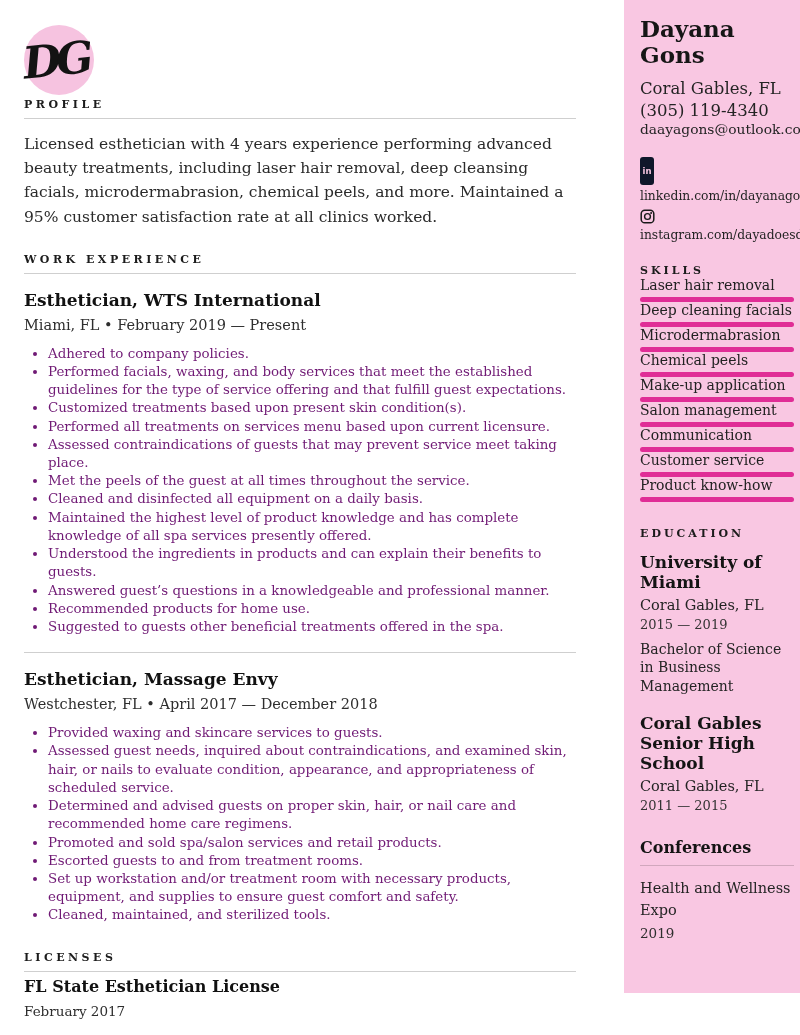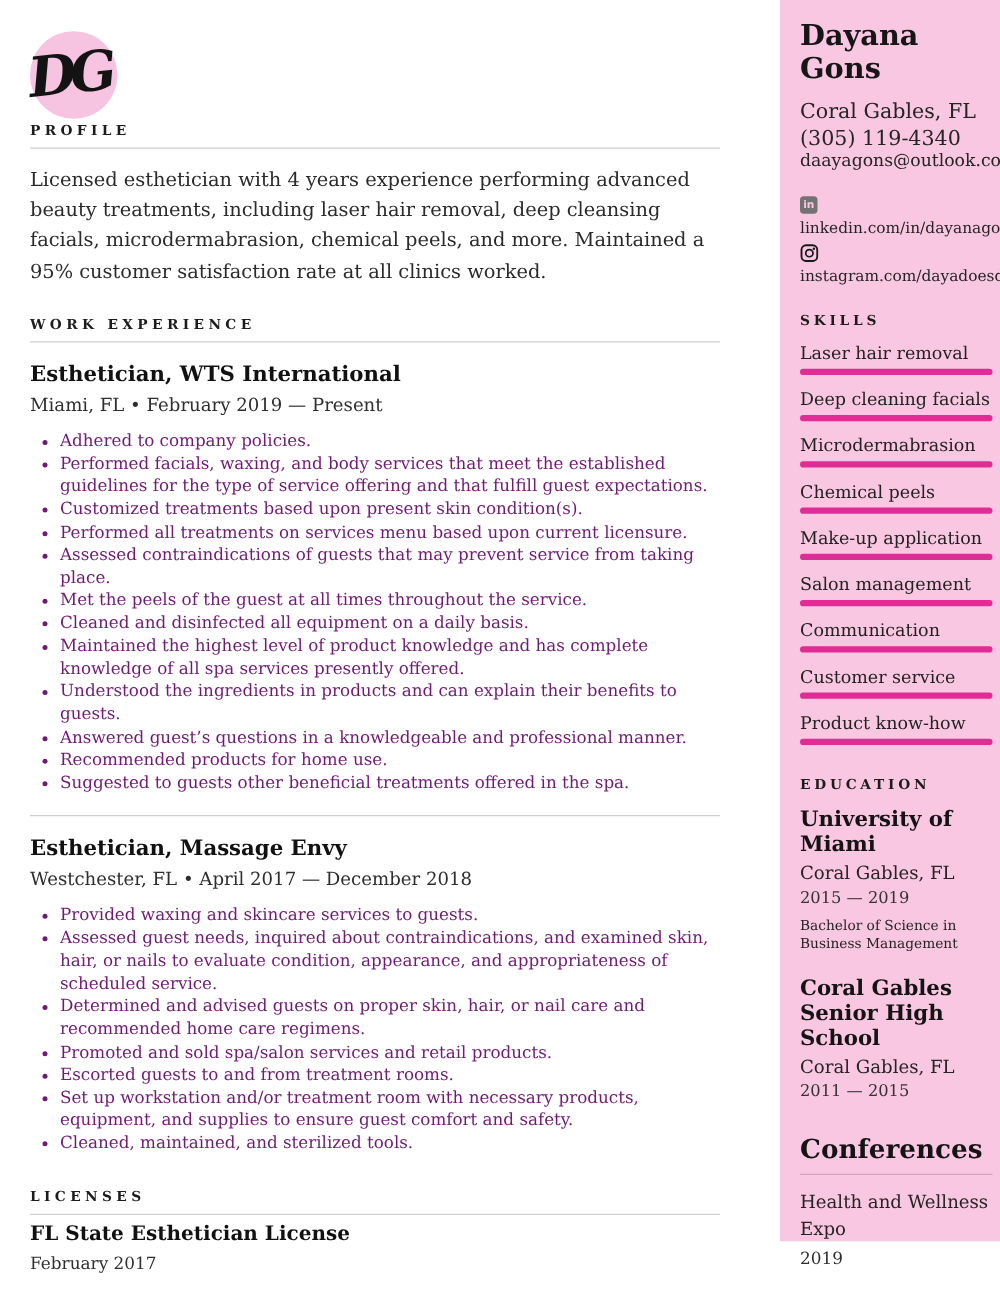--- a/index.html
+++ b/index.html
@@ -58,46 +58,46 @@
   }
   .sb-name{font-size:23px;font-weight:700;line-height:1.15;color:#161616;}
   .sb-line{font-size:16.5px;line-height:1.18;color:#242424;}
   .sb-loc{margin-top:10px;}
   .sb-phone{margin-top:3px;}
   .sb-email{font-size:13.8px;margin-top:0;color:#242424;}
   .sb-social{margin-top:20px;}
   .soc-item{margin-top:6px;}
   .soc-item:first-child{margin-top:0;}
   .li-icon{
-    width:14px;height:14px;border-radius:3px;background:#737373;
+    width:14px;height:28px;border-radius:3px;background:#0f172a;
     display:flex;align-items:center;justify-content:center;
   }
   .li-icon span{
     color:#f9c7e2;font-family:"DejaVu Sans","Liberation Sans",sans-serif;
     font-size:8.5px;font-weight:700;line-height:1;margin-top:1px;
   }
   .ig-icon{display:block;}
   .soc-url{font-size:12.3px;margin-top:4px;color:#242424;}
   .sb-sec-head{
     font-size:11px;font-weight:700;letter-spacing:3px;color:#1c1c1c;
   }
   .sb-sec-head.skills{margin-top:22px;}
   .sb-sec-head.education{margin-top:25px;}
-  .skill{margin-top:12px;}
+  .skill{}
   .skill-label{font-size:14px;color:#222;}
   .skill-bar{
     height:5px;border-radius:2.5px;background:var(--skill-bar);margin-top:4px;
   }
   .school-name{font-size:17px;font-weight:700;line-height:1.18;color:#141414;}
   .school-1{margin-top:12px;}
   .school-2{margin-top:18px;}
   .school-loc{font-size:14.5px;margin-top:5px;color:#242424;}
   .school-years{font-size:13px;margin-top:4px;color:#333;}
-  .school-degree{font-size:11px;line-height:1.32;margin-top:8px;color:#242424;}
-  .conf-head{font-size:21px;font-weight:700;margin-top:25px;color:#141414;}
+  .school-degree{font-size:14px;line-height:1.32;margin-top:8px;color:#242424;}
+  .conf-head{font-size:16px;font-weight:700;margin-top:25px;color:#141414;}
   .conf-rule{border-top:1px solid rgba(0,0,0,0.16);margin-top:8px;}
   .conf{margin-top:12px;}
   .conf-name{font-size:14.5px;line-height:1.5;color:#242424;}
   .conf-year{font-size:13.5px;margin-top:3px;color:#2e2e2e;}
 </style>
 </head>
 <body>
 
 <div class="main">
 
@@ -113,21 +113,21 @@
   <div class="rule"></div>
 
   <div>
     <div class="job-title">Esthetician, WTS International</div>
     <div class="job-meta">Miami, FL • February 2019 — Present</div>
     <ul class="bullets">
       <li>Adhered to company policies.</li>
       <li>Performed facials, waxing, and body services that meet the established guidelines for the type of service offering and that fulfill guest expectations.</li>
       <li>Customized treatments based upon present skin condition(s).</li>
       <li>Performed all treatments on services menu based upon current licensure.</li>
-      <li>Assessed contraindications of guests that may prevent service from taking place.</li>
+      <li>Assessed contraindications of guests that may prevent service meet taking place.</li>
       <li>Met the peels of the guest at all times throughout the service.</li>
       <li>Cleaned and disinfected all equipment on a daily basis.</li>
       <li>Maintained the highest level of product knowledge and has complete knowledge of all spa services presently offered.</li>
       <li>Understood the ingredients in products and can explain their benefits to guests.</li>
       <li>Answered guest’s questions in a knowledgeable and professional manner.</li>
       <li>Recommended products for home use.</li>
       <li>Suggested to guests other beneficial treatments offered in the spa.</li>
     </ul>
   </div>
 

